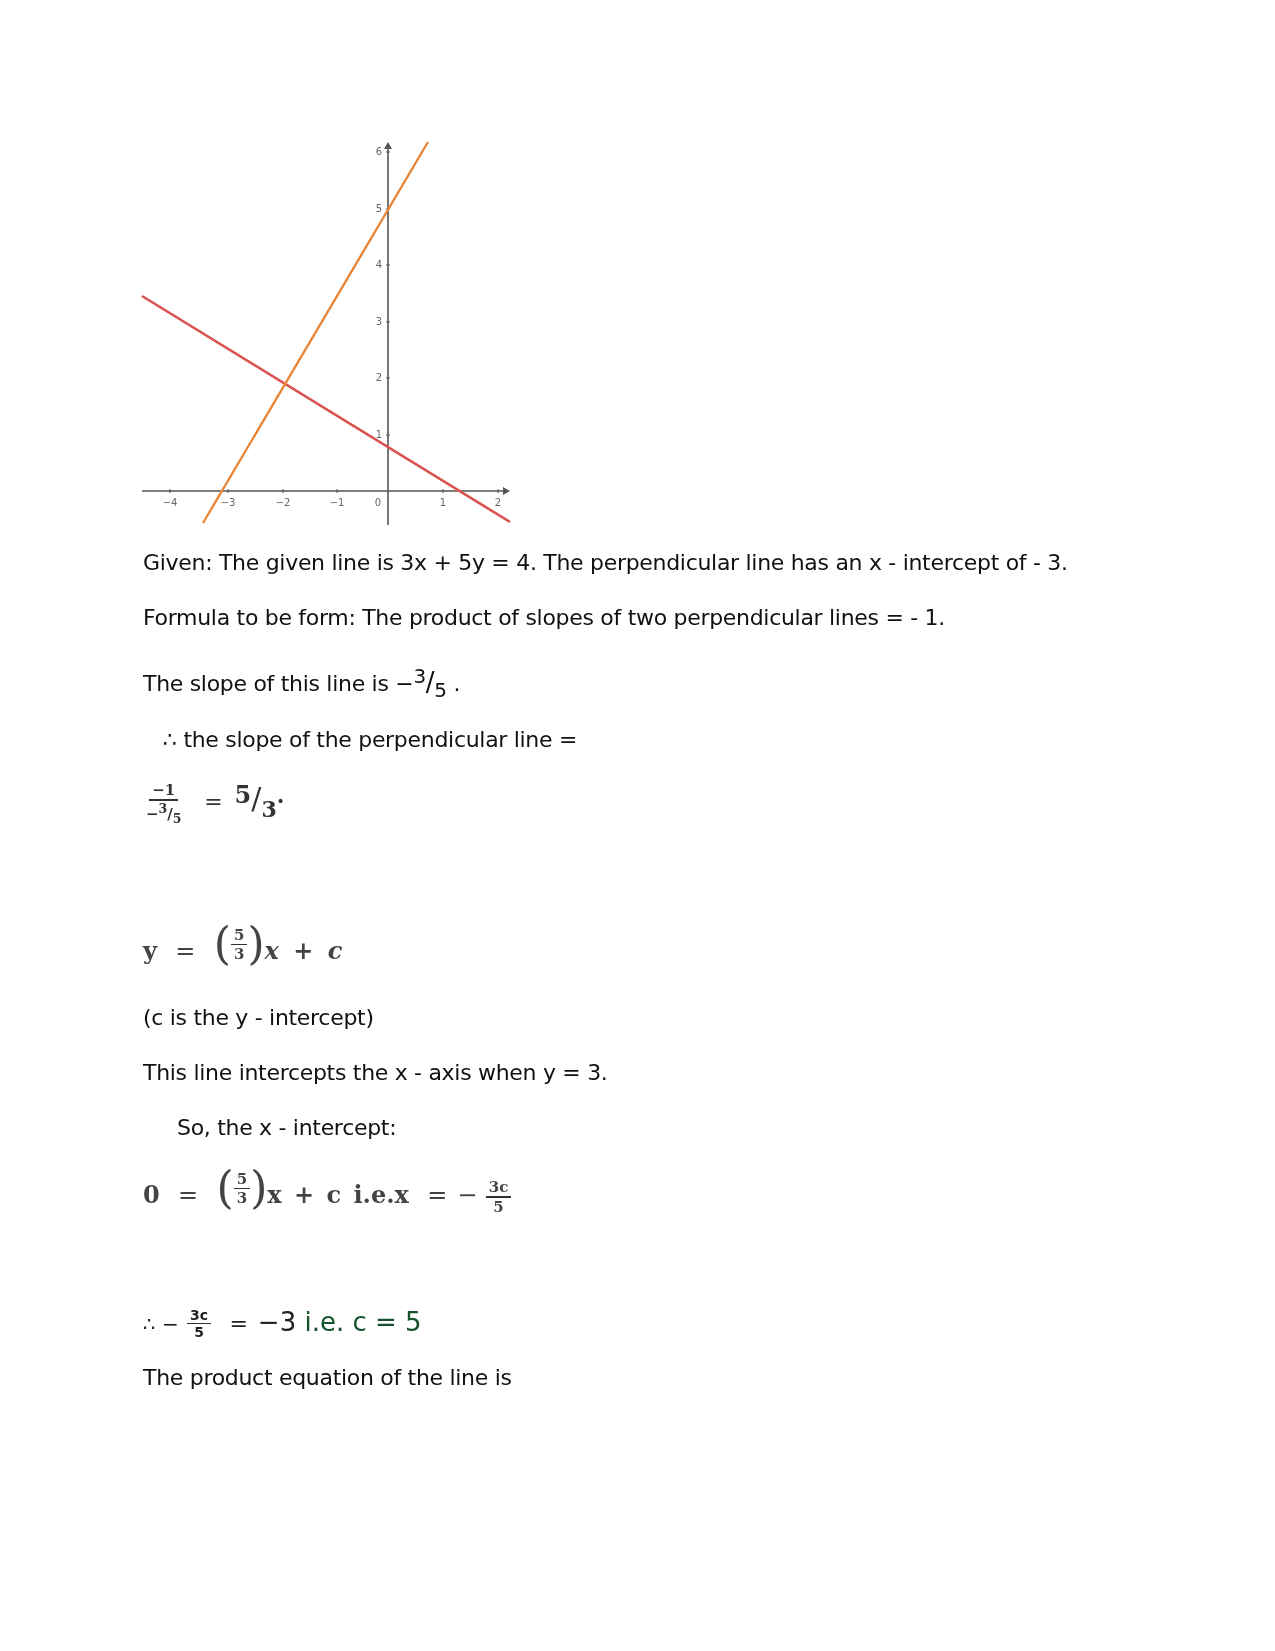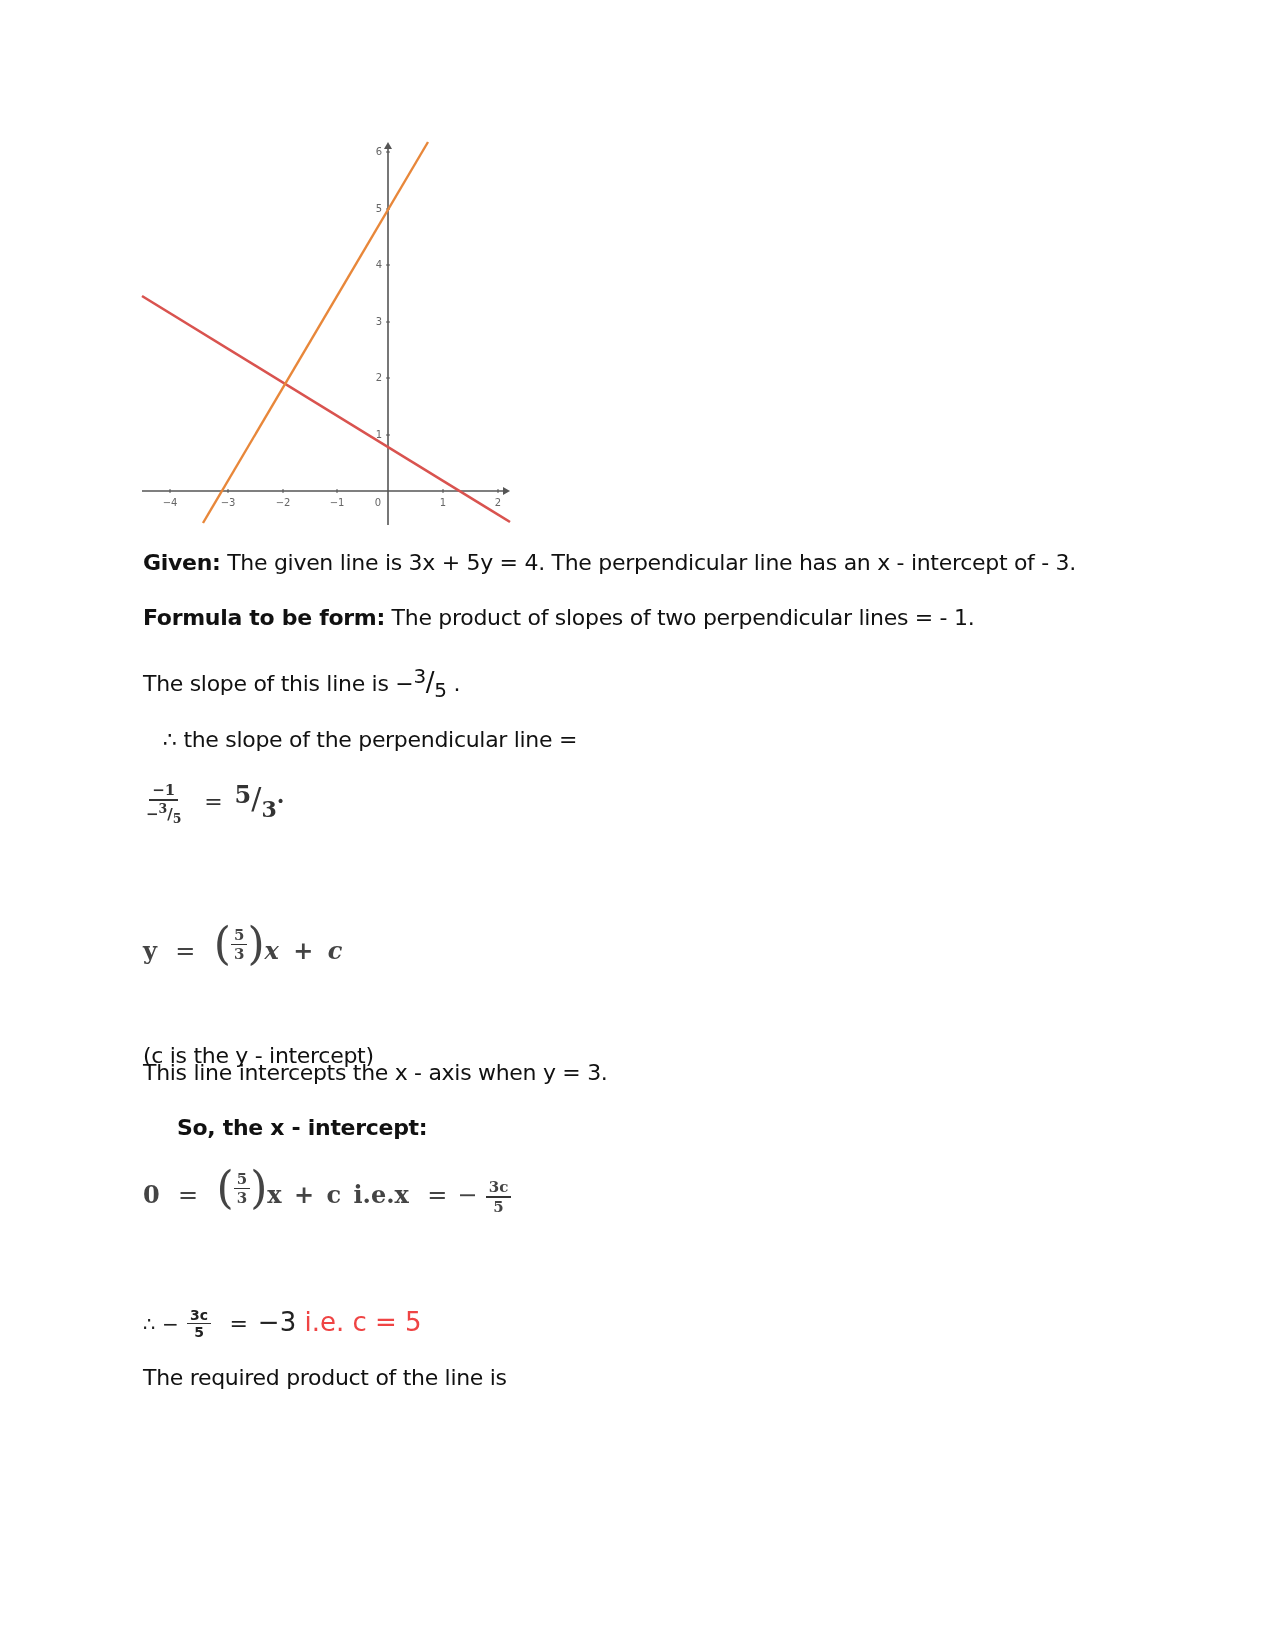--- a/index.html
+++ b/index.html
@@ -2,33 +2,33 @@
 <html><head>
 <meta charset="utf-8">
 <style>
   html, body { margin: 0; padding: 0; background: #ffffff; }
   body { width: 1275px; height: 1651px; position: relative; overflow: hidden;
          font-family: "DejaVu Sans", sans-serif; color: #111; }
   .page { position: absolute; left: 0; top: 0; width: 1275px; height: 1651px; }
   .chart { position: absolute; left: 140px; top: 140px; width: 380px; height: 400px; }
   .line { position: absolute; left: 143px; font-size: 22px; letter-spacing: -0.3px;
           white-space: nowrap; line-height: 28px; font-family: "DejaVu Sans", sans-serif; }
-  .line b { font-weight: bold; }
+  .line b { font-weight: normal; }
   .serif { font-family: "DejaVu Serif", serif; }
   .math { position: absolute; left: 143px; white-space: nowrap; }
   .frac { display: inline-flex; flex-direction: column; align-items: center; vertical-align: middle; }
   .frac .num { border-bottom: 2px solid #333; padding: 0 3px; }
   .frac .den { padding: 0 3px; }
   .sup { font-size: 0.7em; vertical-align: super; }
   .sub { font-size: 0.7em; vertical-align: sub; }
   .paren { display: inline-flex; align-items: center; }
   .paren .bracket { font-size: 44px; font-weight: 200; line-height: 1; }
   .paren .frac { font-size: 15px; }
   .paren .frac .num { border-bottom: 1.5px solid #333; }
-  .grey { color: #ef4444; }
+  .grey { color: #14532d; }
 </style>
 </head>
 <body>
 
 <div class="page">
 
   <svg class="chart" viewBox="0 0 380 400" xmlns="http://www.w3.org/2000/svg">
 
     <g>
       <line x1="2" y1="351" x2="368" y2="351" stroke="#555" stroke-width="1.6"></line>
@@ -104,21 +104,21 @@
     <span class="paren">
         <span class="bracket">(</span>
         <span class="frac">
           <span class="num">5</span>
           <span class="den">3</span>
         </span>
         <span class="bracket">)</span>
       </span><span style="word-spacing:6px;font-style:italic;">x + c</span>
   </div>
 
-  <div class="line" style="top:1042px;">
+  <div class="line" style="top:1004px;">
     <span>(c is the y - intercept)</span>
   </div>
 
   <div class="line" style="top:1059px;">
     <span>This line intercepts the x - axis when y = 3.</span>
   </div>
 
   <div class="line" style="top:1114px;margin-left:34px;">
     <b>So, the x - intercept:</b>
   </div>
@@ -145,16 +145,16 @@
   <div class="math" style="top:1307px; font-size:26px; color:#222;">
     <span style="font-size:20px;">∴ −</span>
     <span class="frac" style="font-size:14px; font-weight:bold;">
         <span class="num" style="border-bottom-width:1.5px;">3c</span>
         <span class="den">5</span>
       </span>
     <span style="margin:0 10px; font-size:22px;">=</span><span>−3</span><span class="grey"> i.e. c = 5</span>
   </div>
 
   <div class="line" style="top:1364px;">
-    <span>The required product of the line is</span>
+    <span>The product equation of the line is</span>
   </div>
 
 </div>
 
 </body></html>

